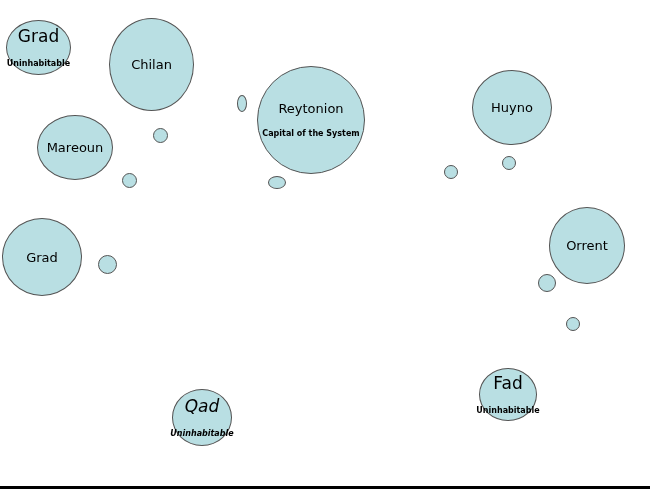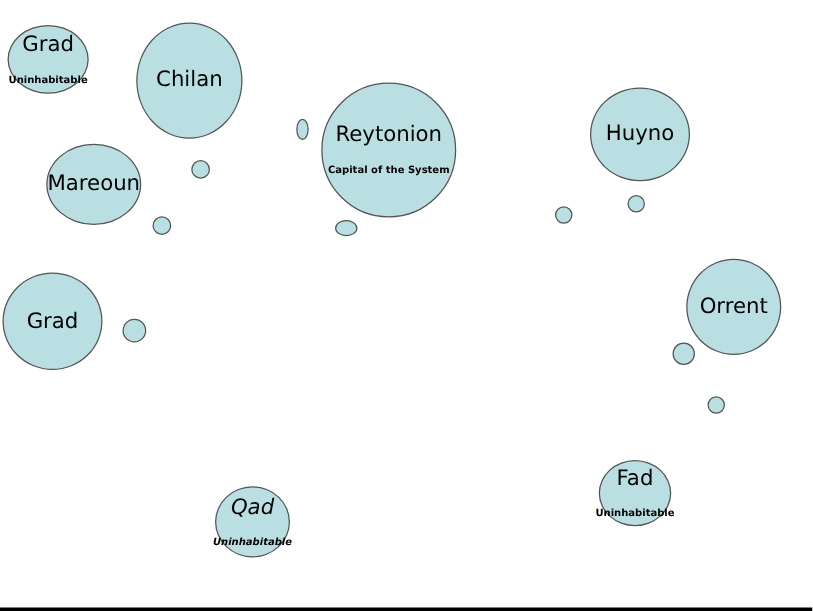--- a/index.html
+++ b/index.html
@@ -33,21 +33,21 @@
     text-align: center;
     line-height: 1.0;
     overflow: visible;
   }
   .body.sun {
     background: #ffff66;
     border: 1px solid #4a4a4a;
   }
   .body .name {
     display: block;
-    font-size: 17px;
+    font-size: 13px;
     color: #000000;
     white-space: nowrap;
     letter-spacing: 0px;
   }
   .body.small .name {
     font-size: 17px;
   }
   .body .sub {
     display: block;
     font-size: 8px;

